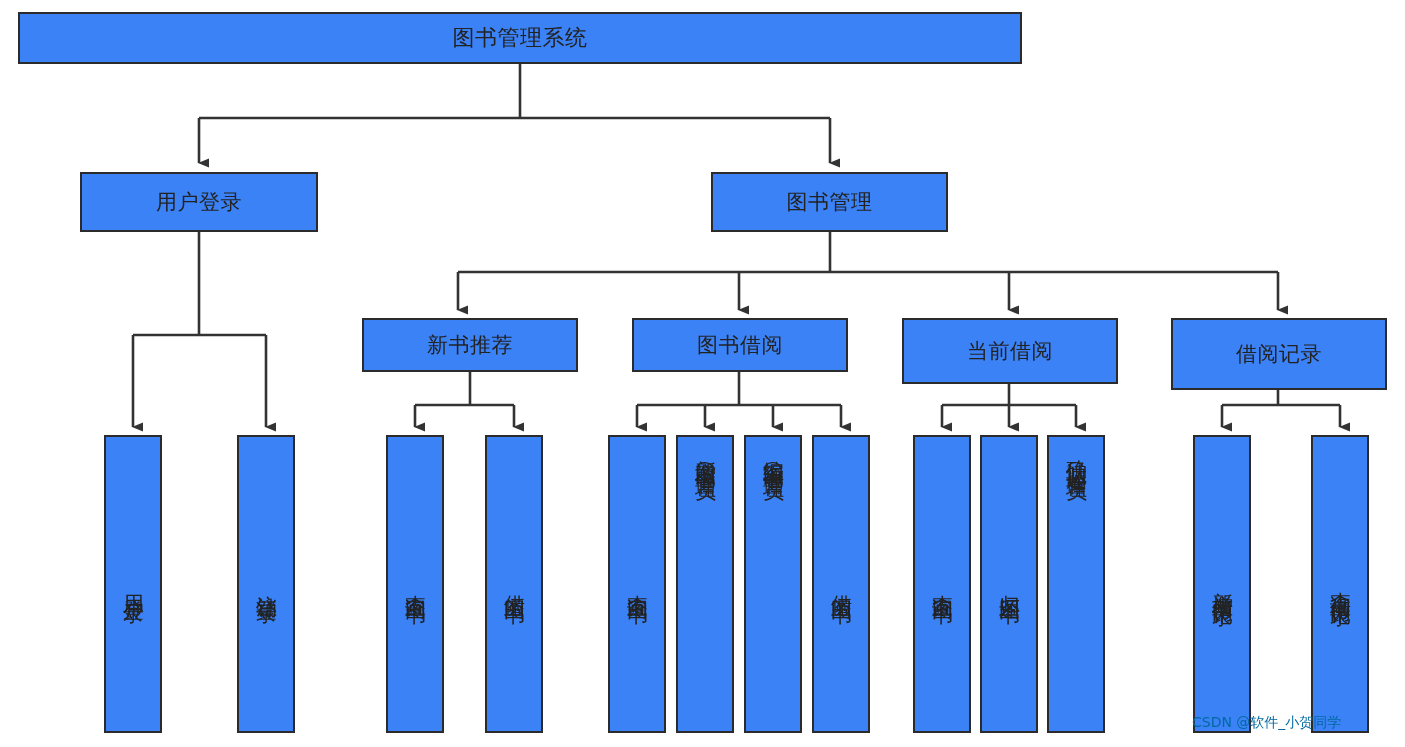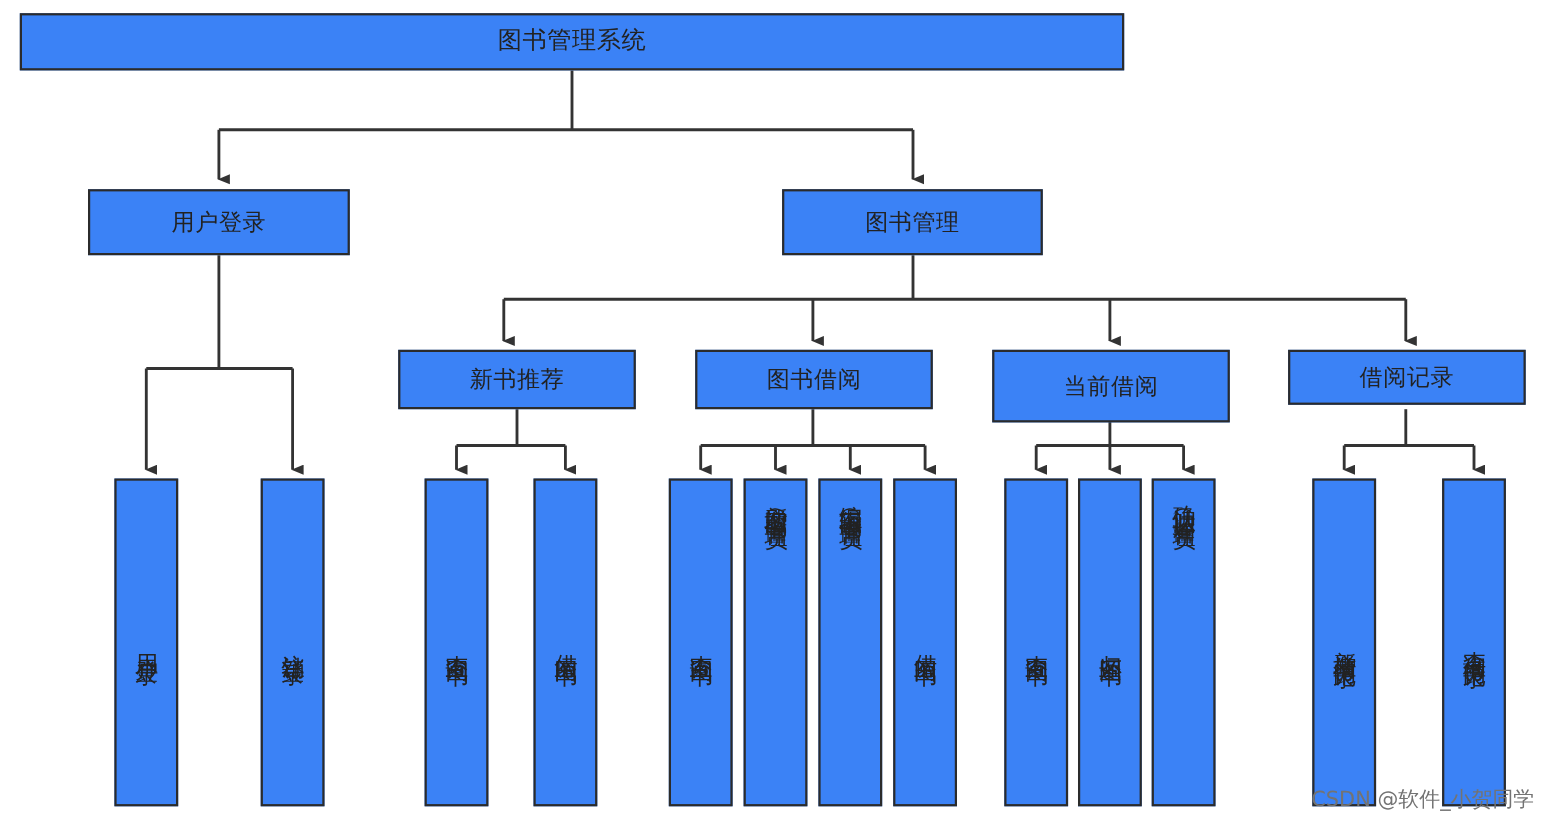--- a/index.html
+++ b/index.html
@@ -62,22 +62,22 @@
     letter-spacing: 3px;
     white-space: nowrap;
   }
   
   .node.leaf.centered {
     align-items: center;
     padding-top: 0;
   }
   .watermark {
     position: absolute;
-    color: #737373;
-    font-size: 19px;
+    color: #0369a1;
+    font-size: 14px;
     white-space: nowrap;
     pointer-events: none;
     user-select: none;
   }
 </style>
 </head>
 <body>
 
 <div id="diagram-root">
 
@@ -148,21 +148,21 @@
   </div>
 
   <div class="node horiz" style="left:632px; top:318px; width:216px; height:54px;">
     <span class="node-label">图书借阅</span>
   </div>
 
   <div class="node horiz" style="left:902px; top:318px; width:216px; height:66px;">
     <span class="node-label">当前借阅</span>
   </div>
 
-  <div class="node horiz" style="left:1171px; top:318px; width:216px; height:50px;">
+  <div class="node horiz" style="left:1171px; top:318px; width:216px; height:72px;">
     <span class="node-label">借阅记录</span>
   </div>
 
   <div class="node leaf centered" style="left:104px; top:435px; width:58px; height:298px;">
     <span class="node-label">用户登录</span>
   </div>
 
   <div class="node leaf centered" style="left:237px; top:435px; width:58px; height:298px;">
     <span class="node-label">注销登录</span>
   </div>

